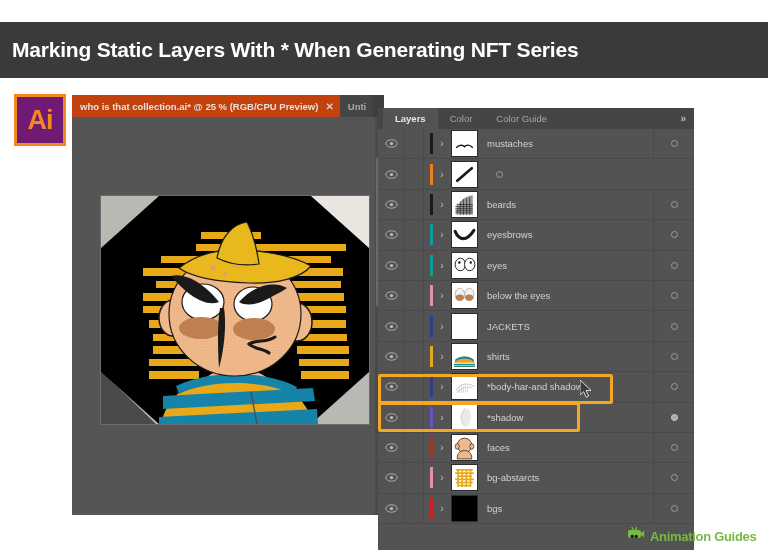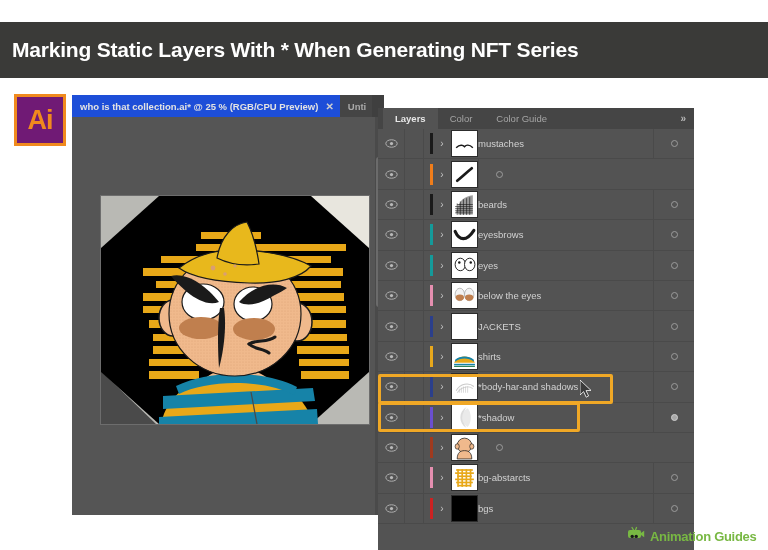--- a/index.html
+++ b/index.html
@@ -70,21 +70,21 @@
   }
   .tab {
     display: flex;
     align-items: center;
     padding: 0 6px 0 8px;
     font-size: 9.5px;
     font-weight: bold;
     color: #c9c9c9;
     white-space: nowrap;
   }
-  .tab.active { background: #1d4ed8; color: #e3e3e3; }
+  .tab.active { background: #c2410c; color: #e3e3e3; }
   .tab.inactive { background: #454545; color: #a9a9a9; }
   .tab-close {
     margin-left: 7px;
     font-size: 10px;
     color: #cfcfcf;
     font-weight: bold;
   }
 
   .canvas-area {
     position: relative;
@@ -198,20 +198,21 @@
   .thumb-box {
     width: 25px; height: 25px;
     background: #ffffff;
     border: 1px solid #2c2c2c;
     overflow: hidden;
     flex: 0 0 auto;
   }
   .thumb-box svg { display: block; width: 100%; height: 100%; }
   .layer-name {
     flex: 1;
+    padding-left: 9px;
     font-size: 9.5px;
     color: #d2d2d2;
     white-space: nowrap;
     overflow: hidden;
   }
   .cell-target {
     width: 40px;
     height: 100%;
     border-left: 1px solid #4a4a4a;
     display: flex; align-items: center; justify-content: center;
@@ -634,20 +635,21 @@
         <div class="chev">›</div>
         <div class="thumb-box">
           <svg viewBox="0 0 24 24">
             <rect width="24" height="24" fill="#fff"></rect>
             <ellipse cx="12" cy="10" rx="7" ry="7" fill="#f0b98c" stroke="#1a1a1a" stroke-width="0.7"></ellipse>
             <path d="M5,23 C5,17 8,15 12,15 C16,15 19,17 19,23 Z" fill="#f0b98c" stroke="#1a1a1a" stroke-width="0.7"></path>
             <ellipse cx="5" cy="11" rx="2" ry="2.6" fill="#f0b98c" stroke="#1a1a1a" stroke-width="0.6"></ellipse>
             <ellipse cx="19" cy="11" rx="2" ry="2.6" fill="#f0b98c" stroke="#1a1a1a" stroke-width="0.6"></ellipse>
           </svg>
         </div>
+        <div class="layer-name">faces</div>
         <div class="cell-target">
           <div class="target-dot"></div>
         </div>
       </div>
       <div class="layer-row">
         <div class="cell-eye">
           <svg class="eye-icon" viewBox="0 0 16 11">
             <ellipse cx="8" cy="5.5" rx="7" ry="4.6" fill="none" stroke="#b8b8b8" stroke-width="1.1"></ellipse>
             <circle cx="8" cy="5.5" r="2" fill="#b8b8b8"></circle>
           </svg>

